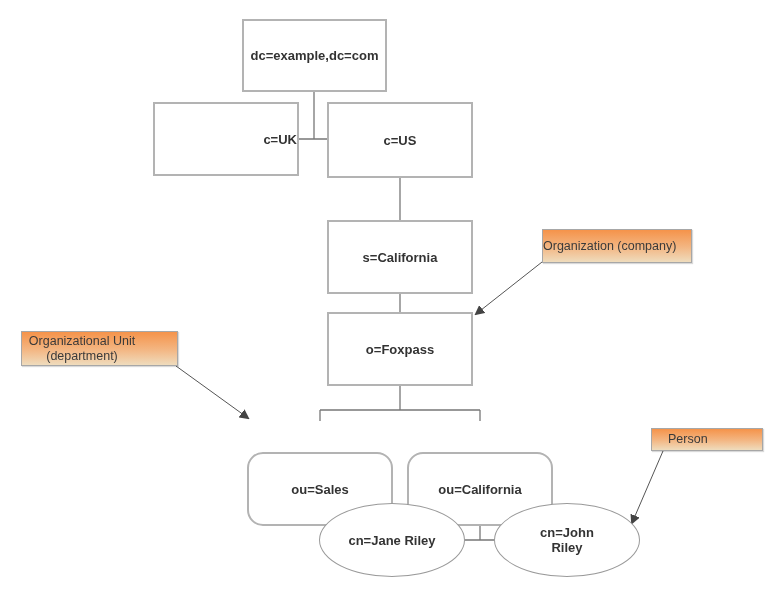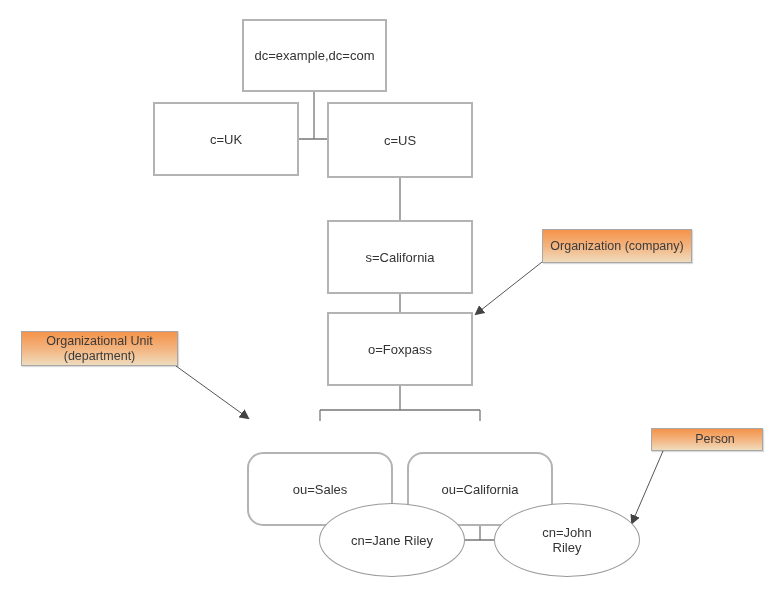--- a/index.html
+++ b/index.html
@@ -3,29 +3,29 @@
   <meta charset="utf-8">
   <style>
     html, body { margin: 0; padding: 0; background: #ffffff; }
     body { width: 776px; height: 595px; position: relative; overflow: hidden;
            font-family: "Liberation Sans", sans-serif; }
     svg.lines { position: absolute; left: 0; top: 0; width: 776px; height: 595px; }
     .node {
       position: absolute; box-sizing: border-box;
       background: #ffffff; border: 2px solid #b3b3b3;
       display: flex; align-items: center; justify-content: center; text-align: center;
-      font-size: 13px; color: #333333; font-weight: normal;
+      font-size: 13px; color: #333333; font-weight: bold;
     }
     .rounded { border-radius: 16px; margin-top: 32px; }
     .ellipse { border-radius: 50%; border-width: 1px; border-color: #9a9a9a; }
     .label {
       position: absolute; box-sizing: border-box;
       border: 1px solid #a7a7a7;
       background: linear-gradient(to bottom, #f5934a 0%, #f3b784 55%, #efdcbd 100%);
-      display: flex; align-items: center; justify-content: center; text-align: center;
+      display: flex; align-items: center; justify-content: flex-start; text-align: center;
       font-size: 12.5px; color: #3a3a3a; line-height: 15px;
       box-shadow: 1px 1px 1px rgba(0,0,0,0.15);
     }
   </style>
 </head>
 <body>
 
 <svg class="lines" xmlns="http://www.w3.org/2000/svg">
   <defs>
     <marker id="arrow" markerWidth="10" markerHeight="10" refX="8" refY="5" orient="auto" markerUnits="userSpaceOnUse">
@@ -43,21 +43,21 @@
     <line x1="542" y1="262" x2="476" y2="314" marker-end="url(#arrow)"></line>
     <line x1="176" y1="366" x2="248" y2="418" marker-end="url(#arrow)"></line>
     <line x1="663" y1="451" x2="632" y2="523" marker-end="url(#arrow)"></line>
   </g>
 </svg>
 
 <div class="node" style="left:242px;top:19px;width:145px;height:73px;">
   <span>dc=example,dc=com</span>
 </div>
 
-<div class="node" style="left:153px;top:102px;width:146px;height:74px;">
+<div class="node" style="left:153px;top:102px;width:146px;height:74px;justify-content:flex-end;">
   <span>c=UK</span>
 </div>
 
 <div class="node" style="left:327px;top:102px;width:146px;height:76px;">
   <span>c=US</span>
 </div>
 
 <div class="node" style="left:327px;top:220px;width:146px;height:74px;">
   <span>s=California</span>
 </div>

